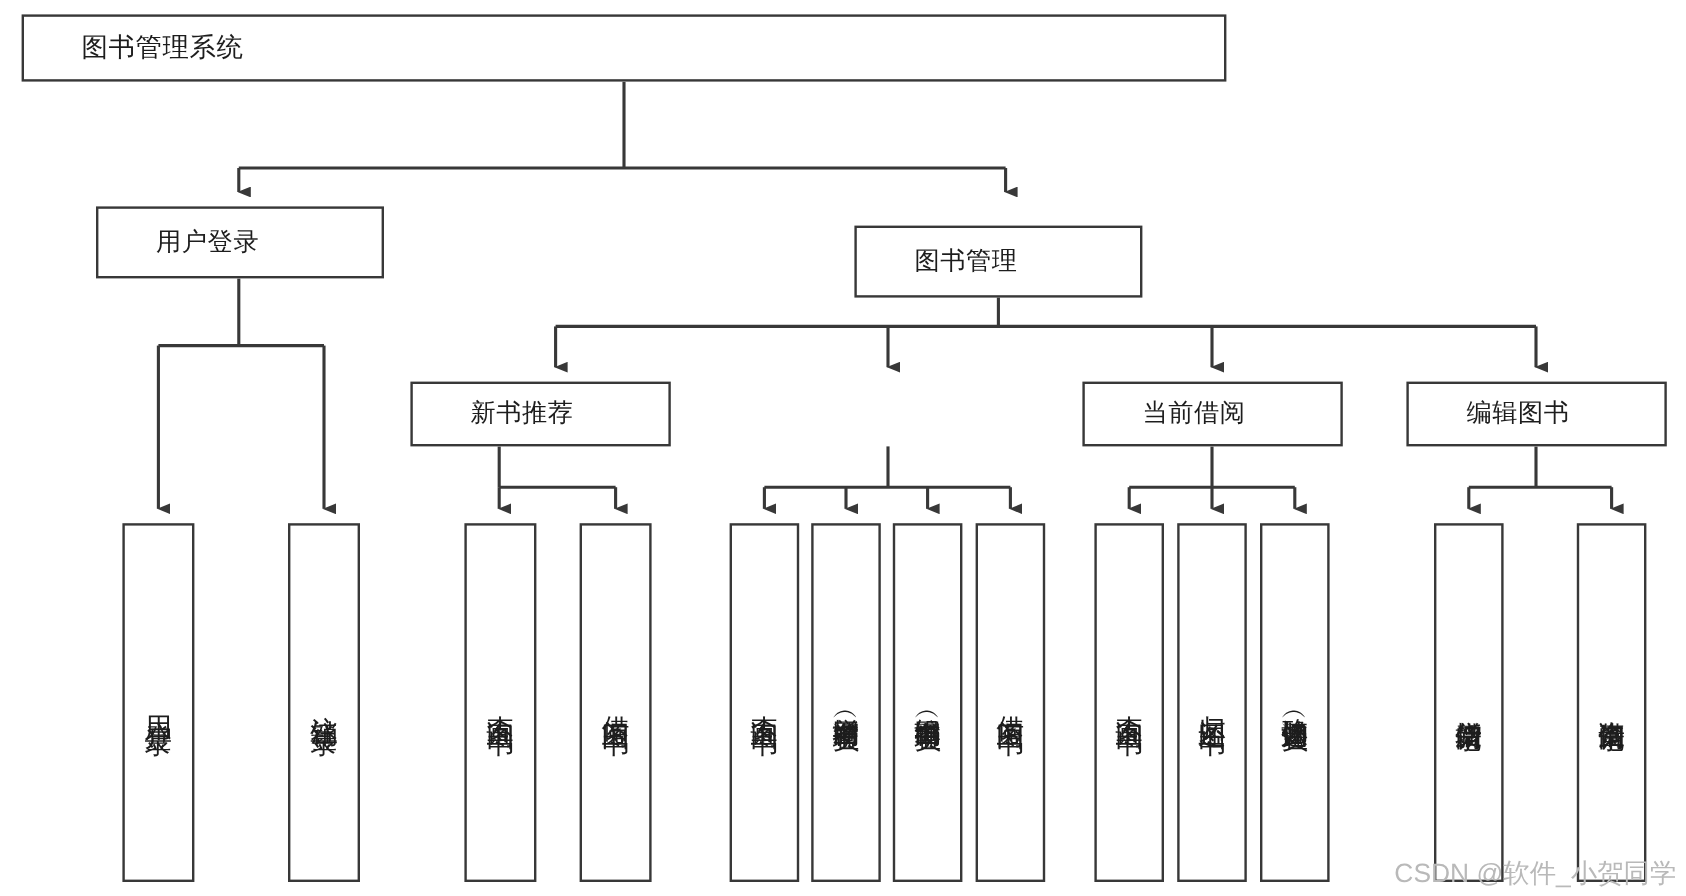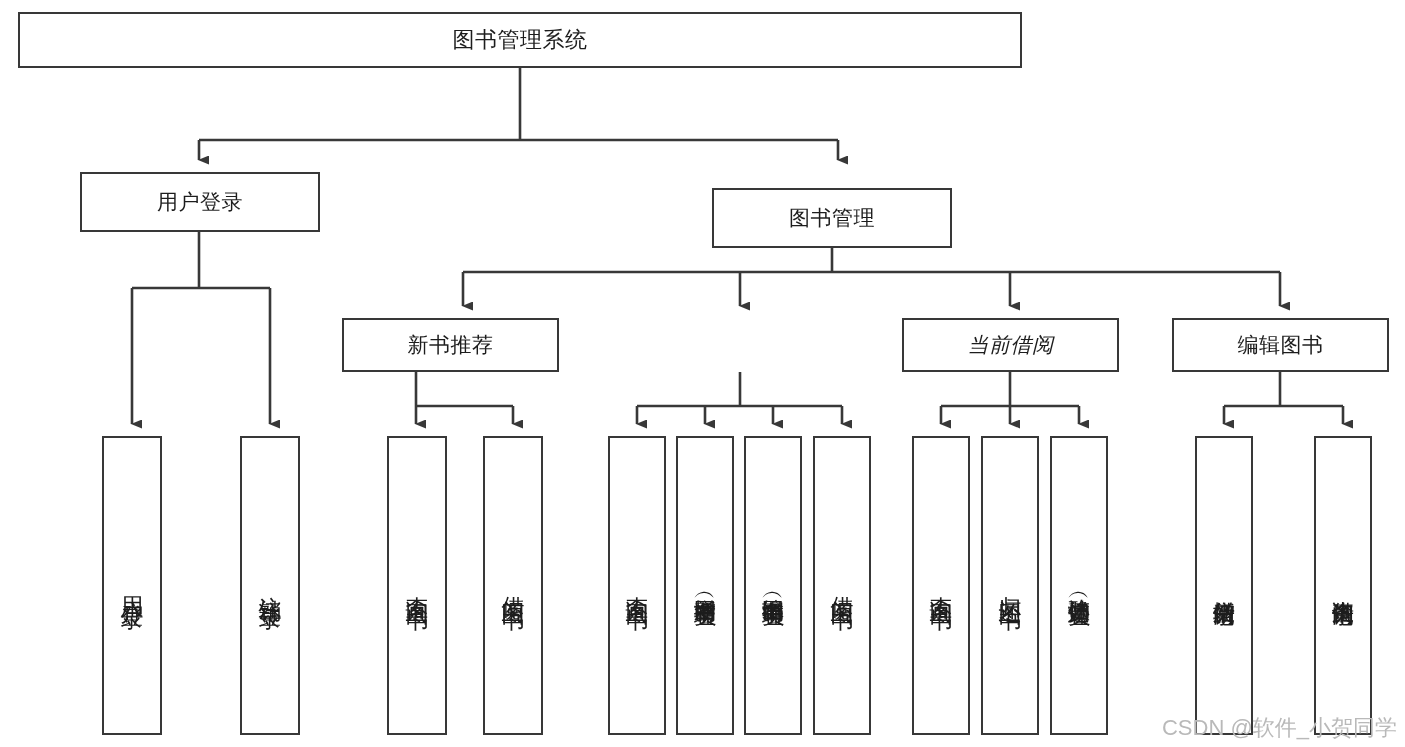--- a/index.html
+++ b/index.html
@@ -20,22 +20,22 @@
     width:1405px; height:747px;
     pointer-events:none;
   }
   .node{
     position:absolute;
     box-sizing:border-box;
     background:#ffffff;
     border:2px solid #383838;
     display:flex;
     align-items:center;
-    justify-content:center;
     color:#1d1d1d;
+    padding-left:48px;
   }
   .node .lbl{
     display:block;
     white-space:pre;
     line-height:1.06;
     text-align:center;
   }
   
   .node.horiz .lbl{
     writing-mode:horizontal-tb;
@@ -136,21 +136,21 @@
 
   <div class="node horiz" style="left:712px;top:188px;width:240px;height:60px;">
     <span class="lbl">图书管理</span>
   </div>
 
   <div class="node horiz" style="left:342px;top:318px;width:217px;height:54px;">
     <span class="lbl">新书推荐</span>
   </div>
 
 
-  <div class="node horiz" style="left:902px;top:318px;width:217px;height:54px;font-style:italic;">
+  <div class="node horiz" style="left:902px;top:318px;width:217px;height:54px;">
     <span class="lbl">当前借阅</span>
   </div>
 
   <div class="node horiz" style="left:1172px;top:318px;width:217px;height:54px;">
     <span class="lbl">编辑图书</span>
   </div>
 
   <div class="node vert" style="left:102px;top:436px;width:60px;height:299px;">
     <span class="lbl">用户登录</span>
   </div>

